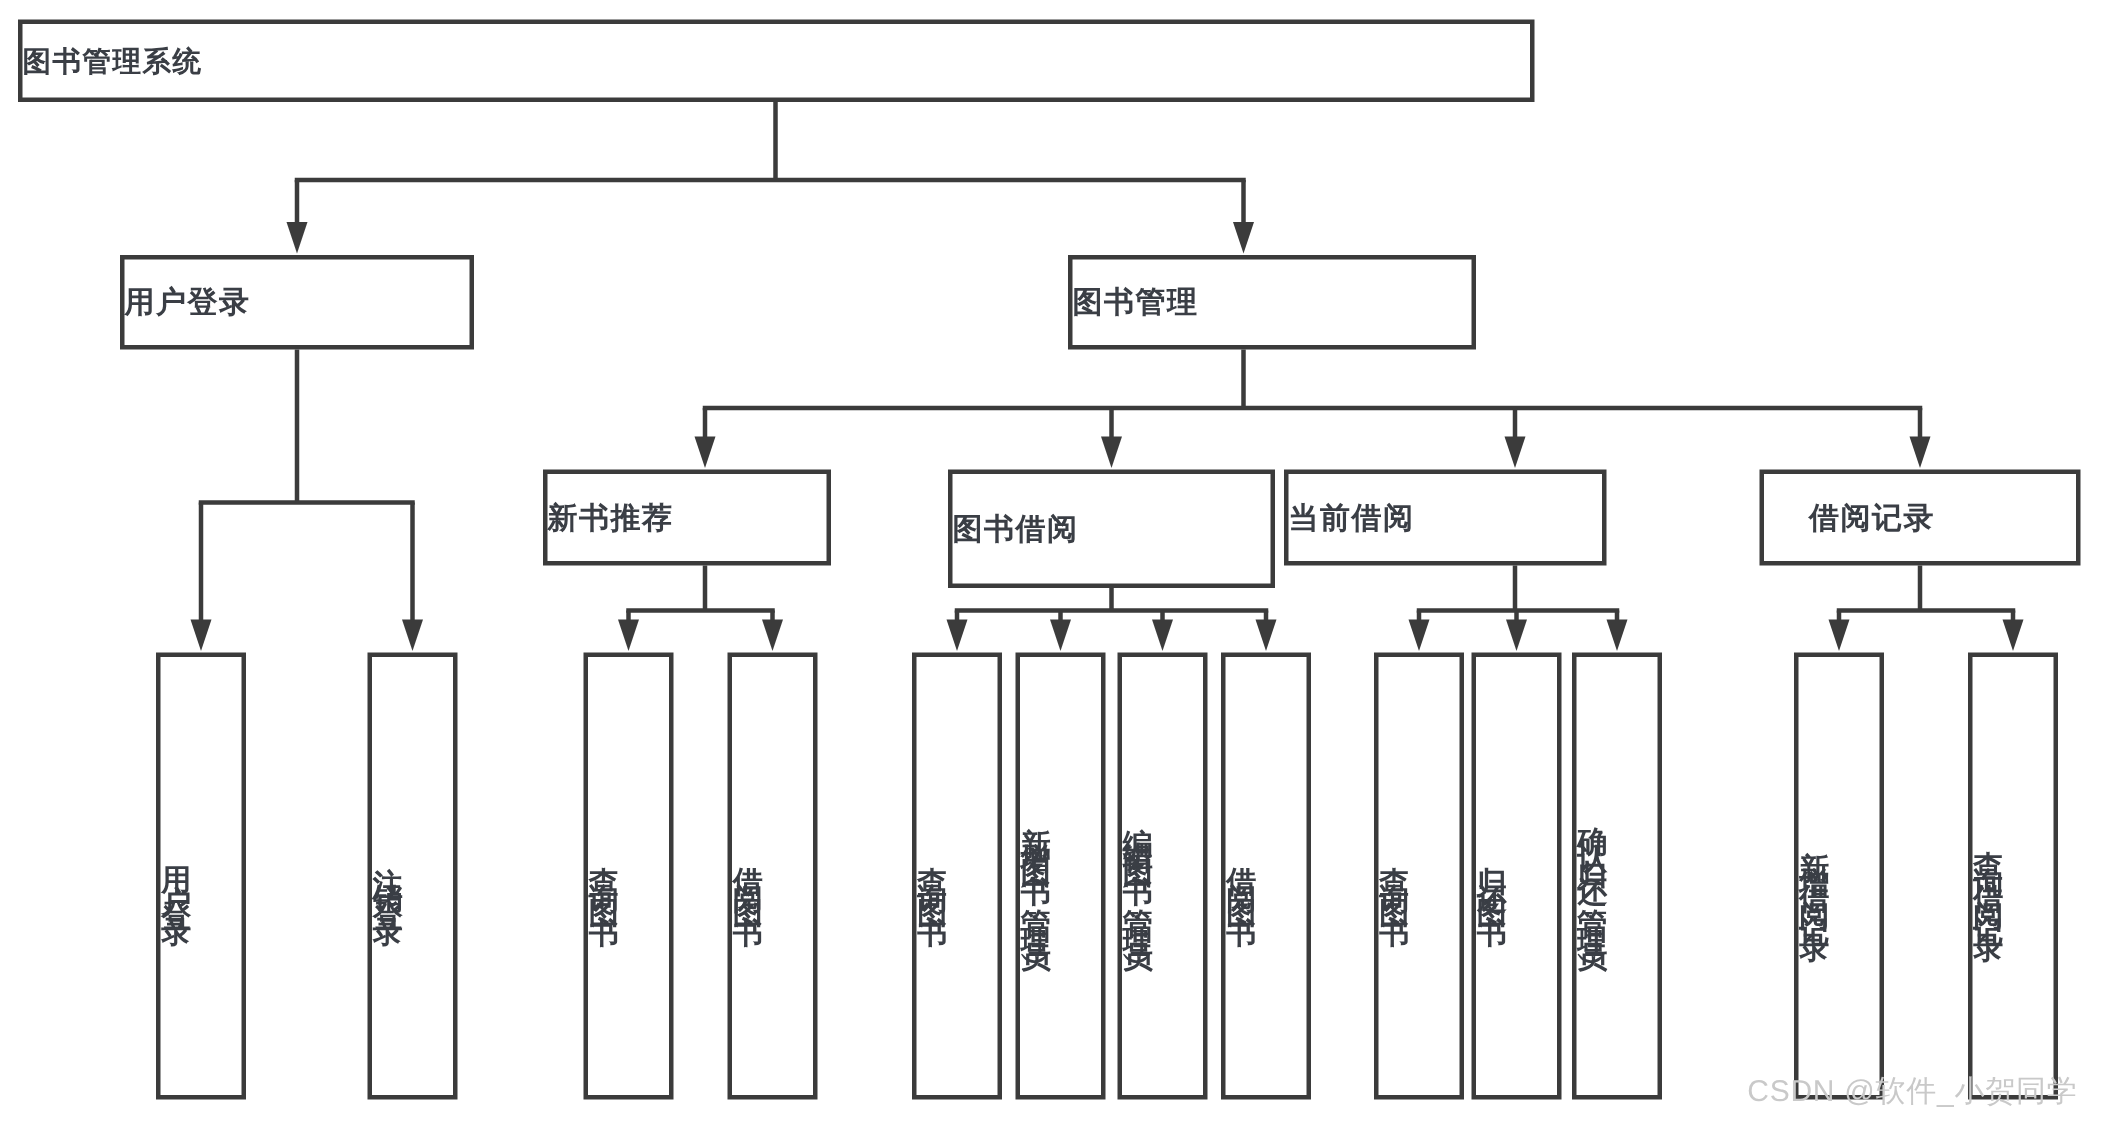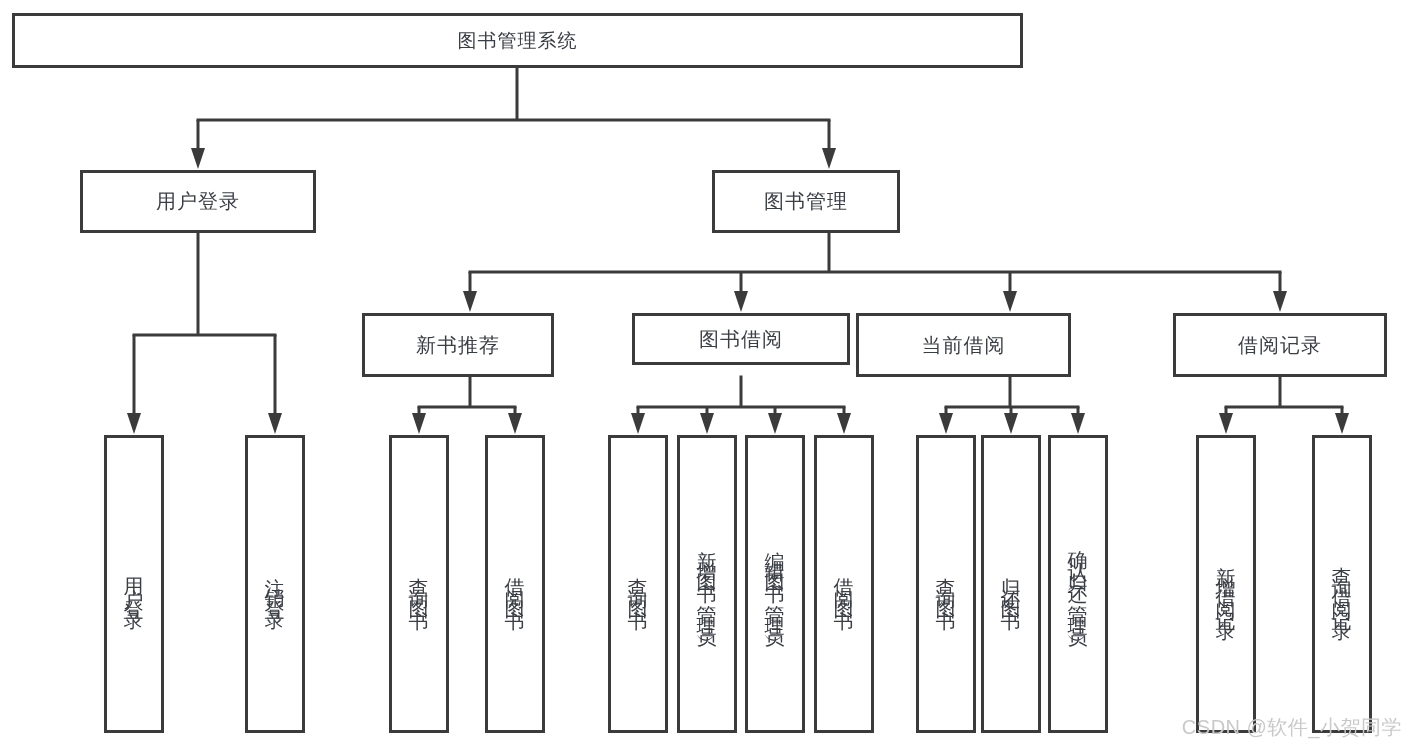--- a/index.html
+++ b/index.html
@@ -16,37 +16,38 @@
   .connectors .rail { fill: none; stroke: currentColor; stroke-width: 3; stroke-linecap: square; }
   .connectors line { stroke: currentColor; stroke-width: 3; }
   .connectors polygon { fill: currentColor; stroke: none; }
   .node {
     position: absolute;
     box-sizing: border-box;
     border: 3px solid var(--line-color, #3b3b3b);
     background: var(--bg-color, #ffffff);
     display: flex;
     align-items: center;
-    justify-content: center;
+    justify-content: flex-start;
+    font-weight: bold;
   }
   .h { font-size: 20px; letter-spacing: 1px; }
   .h-root { font-size: 19px; }
   .leaf { top: 435px; width: 60px; height: 298px; }
   .vtext {
     writing-mode: vertical-rl;
     text-orientation: mixed;
     font-size: 20px;
     letter-spacing: 11px;
     line-height: 1;
     white-space: nowrap;
   }
   .watermark {
     position: absolute;
     top: 714px;
-    right: 3px;
+    right: 20px;
     font-size: 20px;
     letter-spacing: 0.5px;
     color: var(--watermark-color, #c9c9c9);
     z-index: 5;
   }
 </style>
 </head>
 <body>
 
 <div class="canvas">
@@ -109,34 +110,34 @@
     </g>
   </svg>
 
   <div class="node h h-root" style="left:12px; top:13px; width:1011px; height:55px;">
     <span>图书管理系统</span>
   </div>
 
   <div class="node h" style="left:80px; top:170px; width:236px; height:63px;">
     <span>用户登录</span>
   </div>
-  <div class="node h" style="left:712px; top:170px; width:188px; height:63px;">
+  <div class="node h" style="left:712px; top:170px; width:272px; height:63px;">
     <span>图书管理</span>
   </div>
 
   <div class="node h" style="left:362px; top:313px; width:192px; height:64px;">
     <span>新书推荐</span>
   </div>
-  <div class="node h" style="left:632px; top:313px; width:218px; height:52px;">
+  <div class="node h" style="left:632px; top:313px; width:218px; height:79px;">
     <span>图书借阅</span>
   </div>
   <div class="node h" style="left:856px; top:313px; width:215px; height:64px;">
     <span>当前借阅</span>
   </div>
-  <div class="node h" style="left:1173px; top:313px; width:214px; height:64px;">
+  <div class="node h" style="left:1173px; top:313px; width:214px; height:64px;padding-left:30px;">
     <span>借阅记录</span>
   </div>
 
   <div class="node leaf" style="left:104px;">
     <span class="vtext">用户登录</span>
   </div>
   <div class="node leaf" style="left:245px;">
     <span class="vtext">注销登录</span>
   </div>
 

